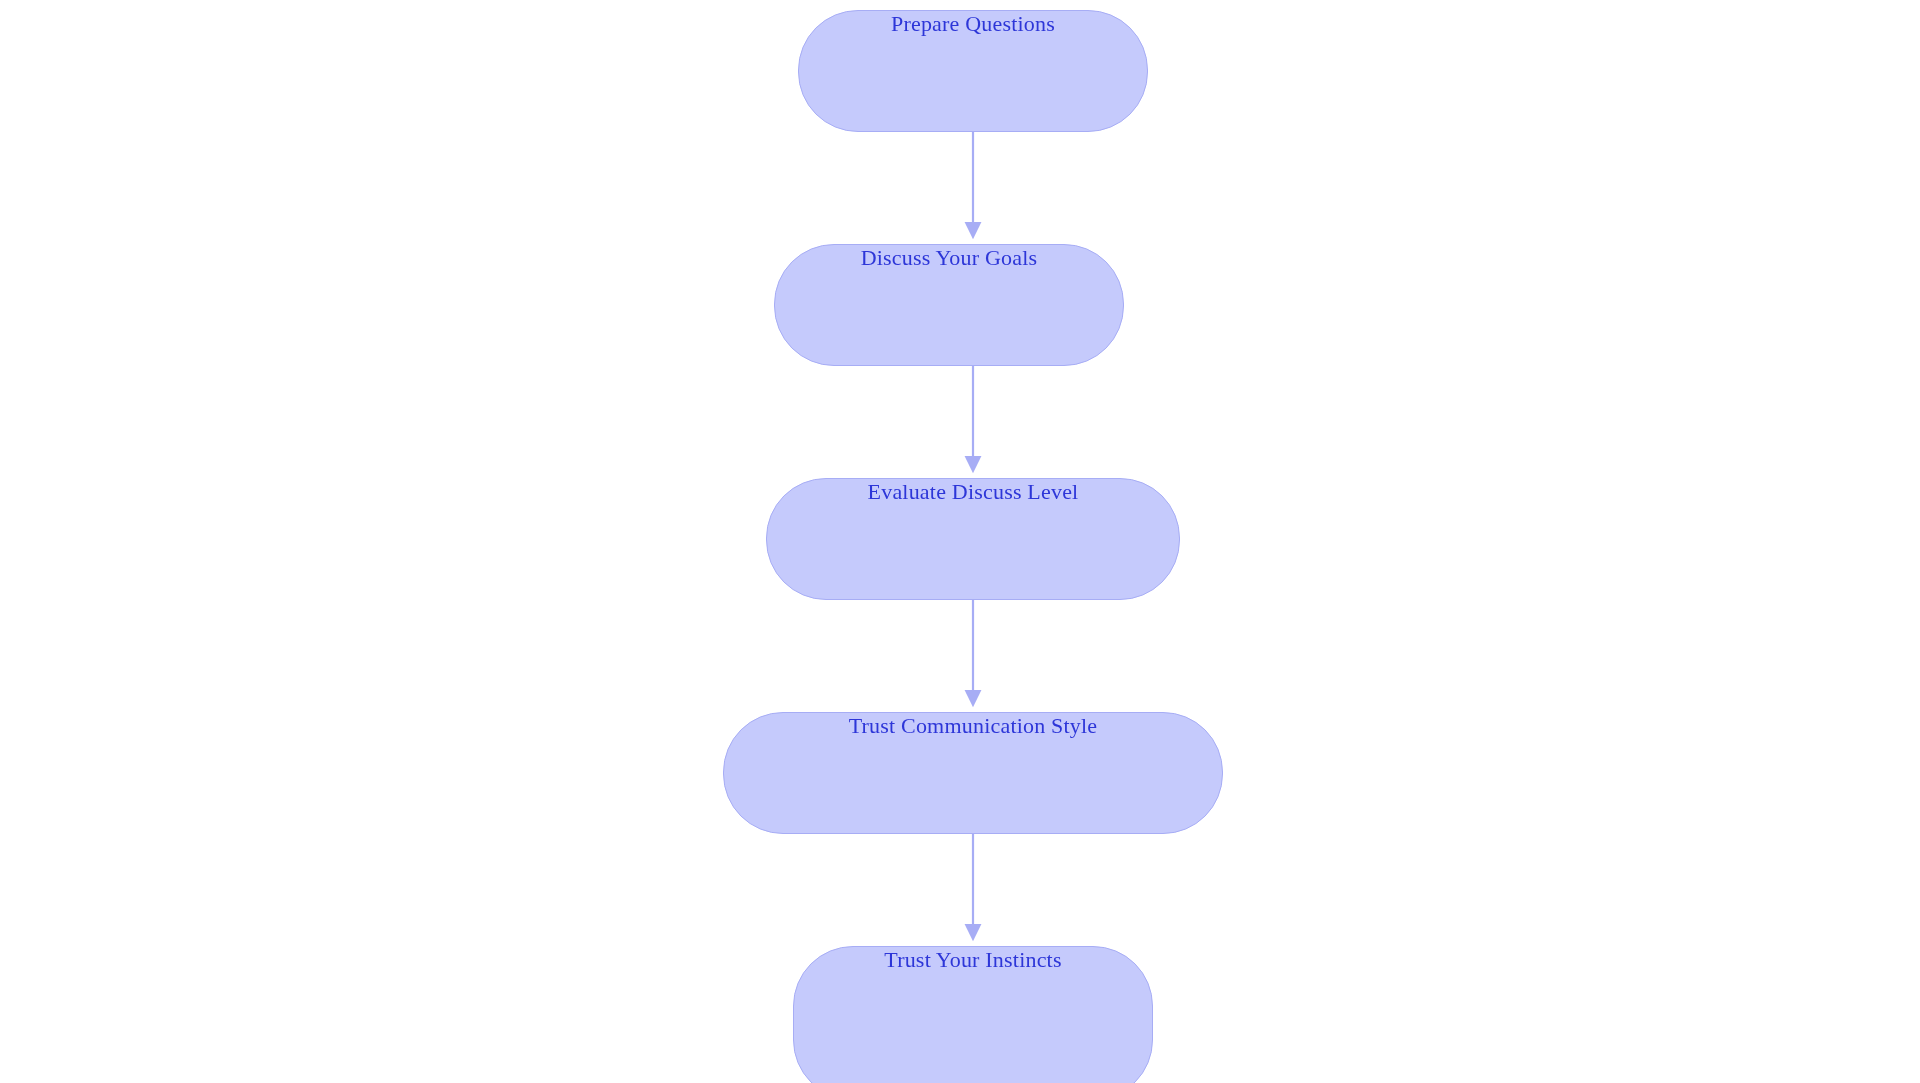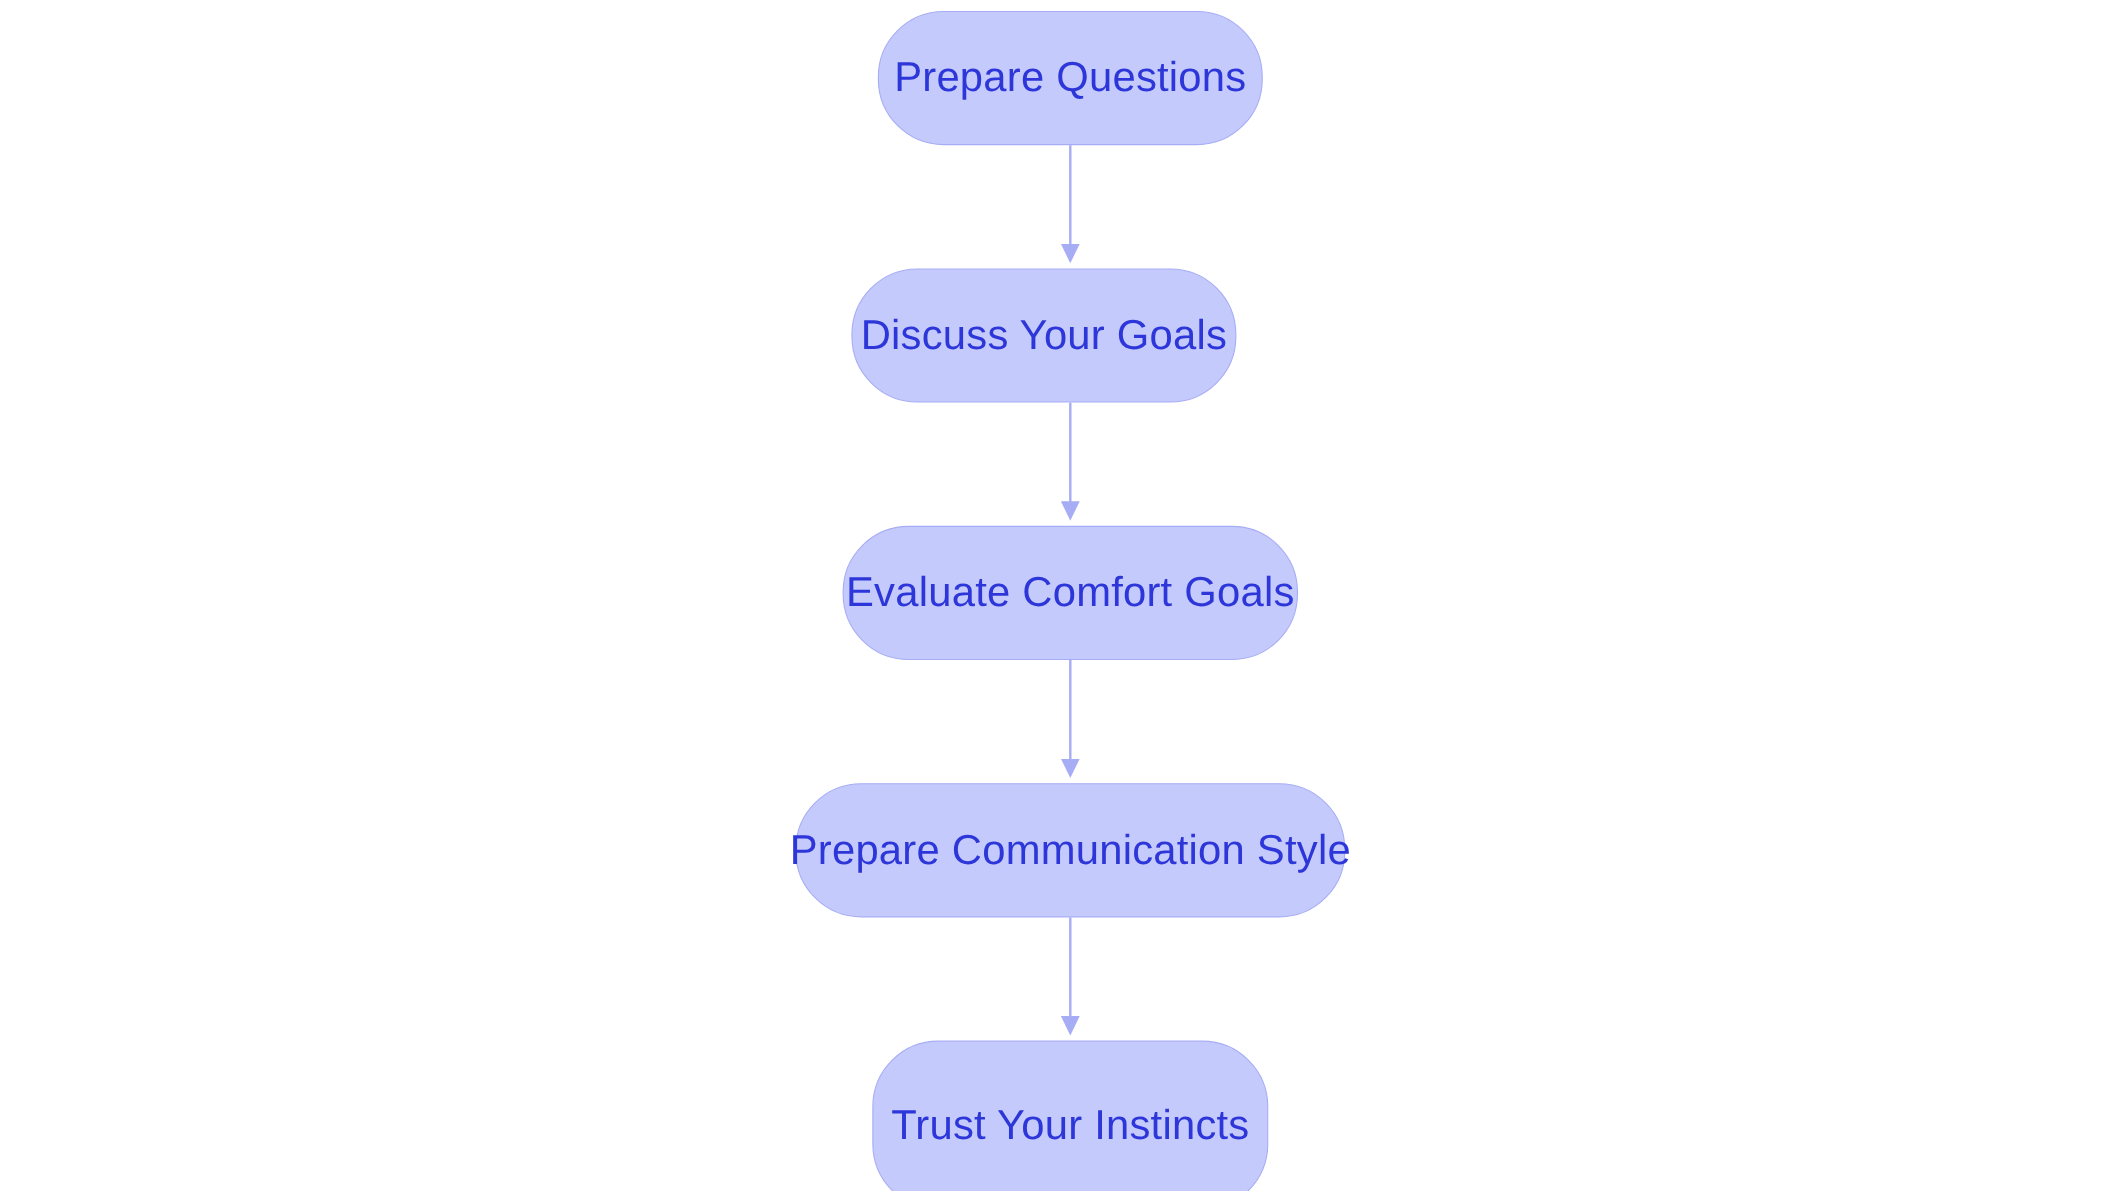--- a/index.html
+++ b/index.html
@@ -14,29 +14,29 @@
     overflow: hidden;
   }
   #flowchart {
     position: relative;
     width: 1920px;
     height: 1083px;
   }
   .node {
     position: absolute;
     display: flex;
-    align-items: center;
+    align-items: flex-start;
     justify-content: center;
     box-sizing: border-box;
     background: #c5cafc;
     border: 1.6px solid #a7adf5;
     border-radius: 60px;
     color: #2d36d8;
-    font-size: 38px;
-    font-family: Liberation Sans, sans-serif;
+    font-size: 22px;
+    font-family: Liberation Serif, serif;
     letter-spacing: 0.2px;
     white-space: nowrap;
   }
   .edge-svg {
     position: absolute;
     left: 0;
     top: 0;
     width: 1920px;
     height: 1083px;
     pointer-events: none;
@@ -68,23 +68,23 @@
 
   <div class="node" style="left:798px; top:10px; width:350px; height:122px;">
     <span>Prepare Questions</span>
   </div>
 
   <div class="node" style="left:774px; top:244px; width:350px; height:122px;">
     <span>Discuss Your Goals</span>
   </div>
 
   <div class="node" style="left:766px; top:478px; width:414px; height:122px;">
-    <span>Evaluate Comfort Goals</span>
+    <span>Evaluate Discuss Level</span>
   </div>
 
   <div class="node" style="left:723px; top:712px; width:500px; height:122px;">
-    <span>Prepare Communication Style</span>
+    <span>Trust Communication Style</span>
   </div>
 
   <div class="node" style="left:793px; top:946px; width:360px; height:154px;">
     <span>Trust Your Instincts</span>
   </div>
 </div>
 
 </body></html>

